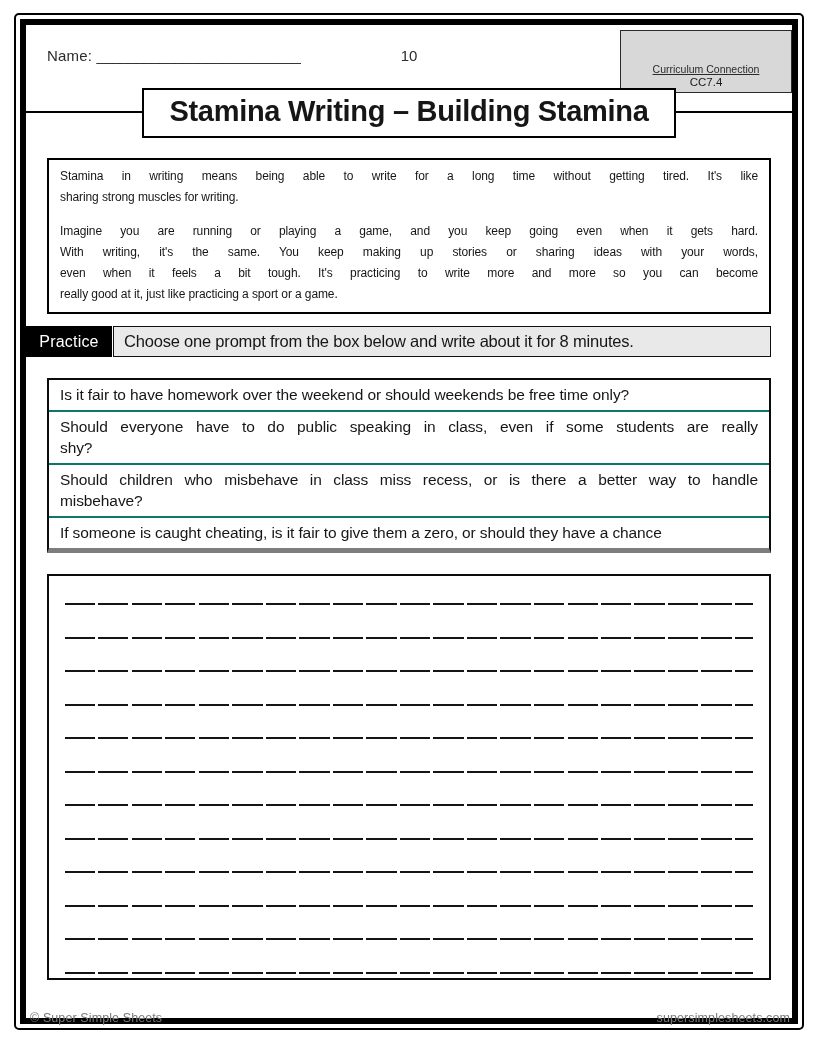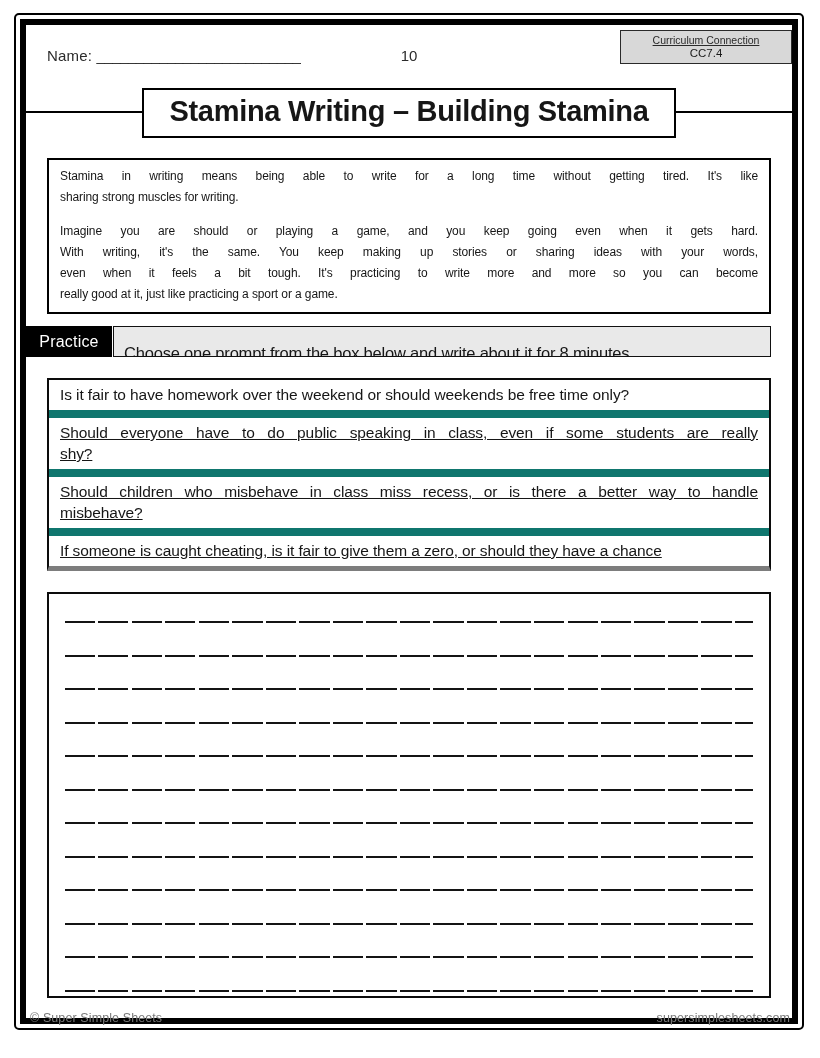--- a/index.html
+++ b/index.html
@@ -25,21 +25,21 @@
   
   .header-row { position:relative; height:63px; }
   .name-block { position:absolute; left:21px; top:22px; font-size:15px; color:#2b2b2b; letter-spacing:.2px; white-space:nowrap; }
   .name-line { letter-spacing:-.5px; color:#2b2b2b; }
   .page-number { position:absolute; left:0; right:0; top:22px; text-align:center; font-size:15px; color:#2b2b2b; }
   .badge {
     position:absolute; right:0; top:5px; width:172px; box-sizing:border-box;
     background:#d8d8d8; border:1px solid #2a2a2a; text-align:center;
     padding:3px 6px 4px;
   }
-  .badge-title { font-size:10.5px; color:#2a2a2a; text-decoration:underline; }
+  .badge-title { font-size:10.5px; color:#2a2a2a; text-decoration:underline;margin-top:29px; }
   .badge-code { font-size:11.5px; color:#1a1a1a; margin-top:1px; }
 
   
   .title-band { position:relative; height:48px; }
   .title-band::before {
     content:""; position:absolute; left:-3px; right:-3px; top:23px;
     border-top:2px solid #000;
   }
   .title-box {
     position:relative; width:fit-content; margin:0 auto; background:#fff;
@@ -61,33 +61,33 @@
 
   
   .practice-row { display:flex; align-items:stretch; margin-top:12px; height:31px; }
   .practice-label {
     width:86px; background:#000; color:#fff; font-size:16px;
     display:flex; align-items:center; justify-content:center; letter-spacing:.2px;
   }
   .practice-instruction {
     margin-left:1px; box-sizing:border-box; width:658px;
     background:#e9e9e9; border:1px solid #111;
-    font-size:16.5px; line-height:29px; padding:12px 10px; letter-spacing:-.2px;
+    font-size:16.5px; line-height:29px; padding:0 10px; letter-spacing:-.2px;
     white-space:nowrap; overflow:hidden;
   }
 
   
   .prompts-table {
     margin:21px 21px 0; border:2px solid #0c0c0c; border-bottom:5px solid #7d7d7d;
     box-sizing:border-box;
   }
   .prompt-row {
     padding:4px 11px 5px; font-size:15.5px; line-height:21px; letter-spacing:-.1px;
   }
-  .prompt-row + .prompt-row { border-top:8px solid #0f766e;text-decoration:underline; }
+  .prompt-row + .prompt-row { border-top:2px solid #0f766e; }
 
   
   .writing-box {
     margin:21px 21px 0; height:406px; border:2px solid #0c0c0c; box-sizing:border-box;
     padding-top:2px;
   }
   .write-line { height:33.5px; position:relative; }
   .write-line:first-child { height:27px; }
   .write-line::after {
     content:""; position:absolute; left:16px; right:16px; bottom:0; height:2px;
@@ -125,21 +125,21 @@
     <div class="title-band">
       <div class="title-box">Stamina Writing – Building Stamina</div>
     </div>
 
     <div class="intro-box">
       <div class="para jlines">
           <div class="jline">Stamina in writing means being able to write for a long time without getting tired. It's like</div>
           <div class="jline">sharing strong muscles for writing.</div>
         </div>
       <div class="para jlines">
-          <div class="jline">Imagine you are should or playing a game, and you keep going even when it gets hard.</div>
+          <div class="jline">Imagine you are running or playing a game, and you keep going even when it gets hard.</div>
           <div class="jline">With writing, it's the same. You keep making up stories or sharing ideas with your words,</div>
           <div class="jline">even when it feels a bit tough. It's practicing to write more and more so you can become</div>
           <div class="jline">really good at it, just like practicing a sport or a game.</div>
         </div>
     </div>
 
     <div class="practice-row">
       <div class="practice-label">Practice</div>
       <div class="practice-instruction">Choose one prompt from the box below and write about it for 8 minutes.</div>
     </div>

